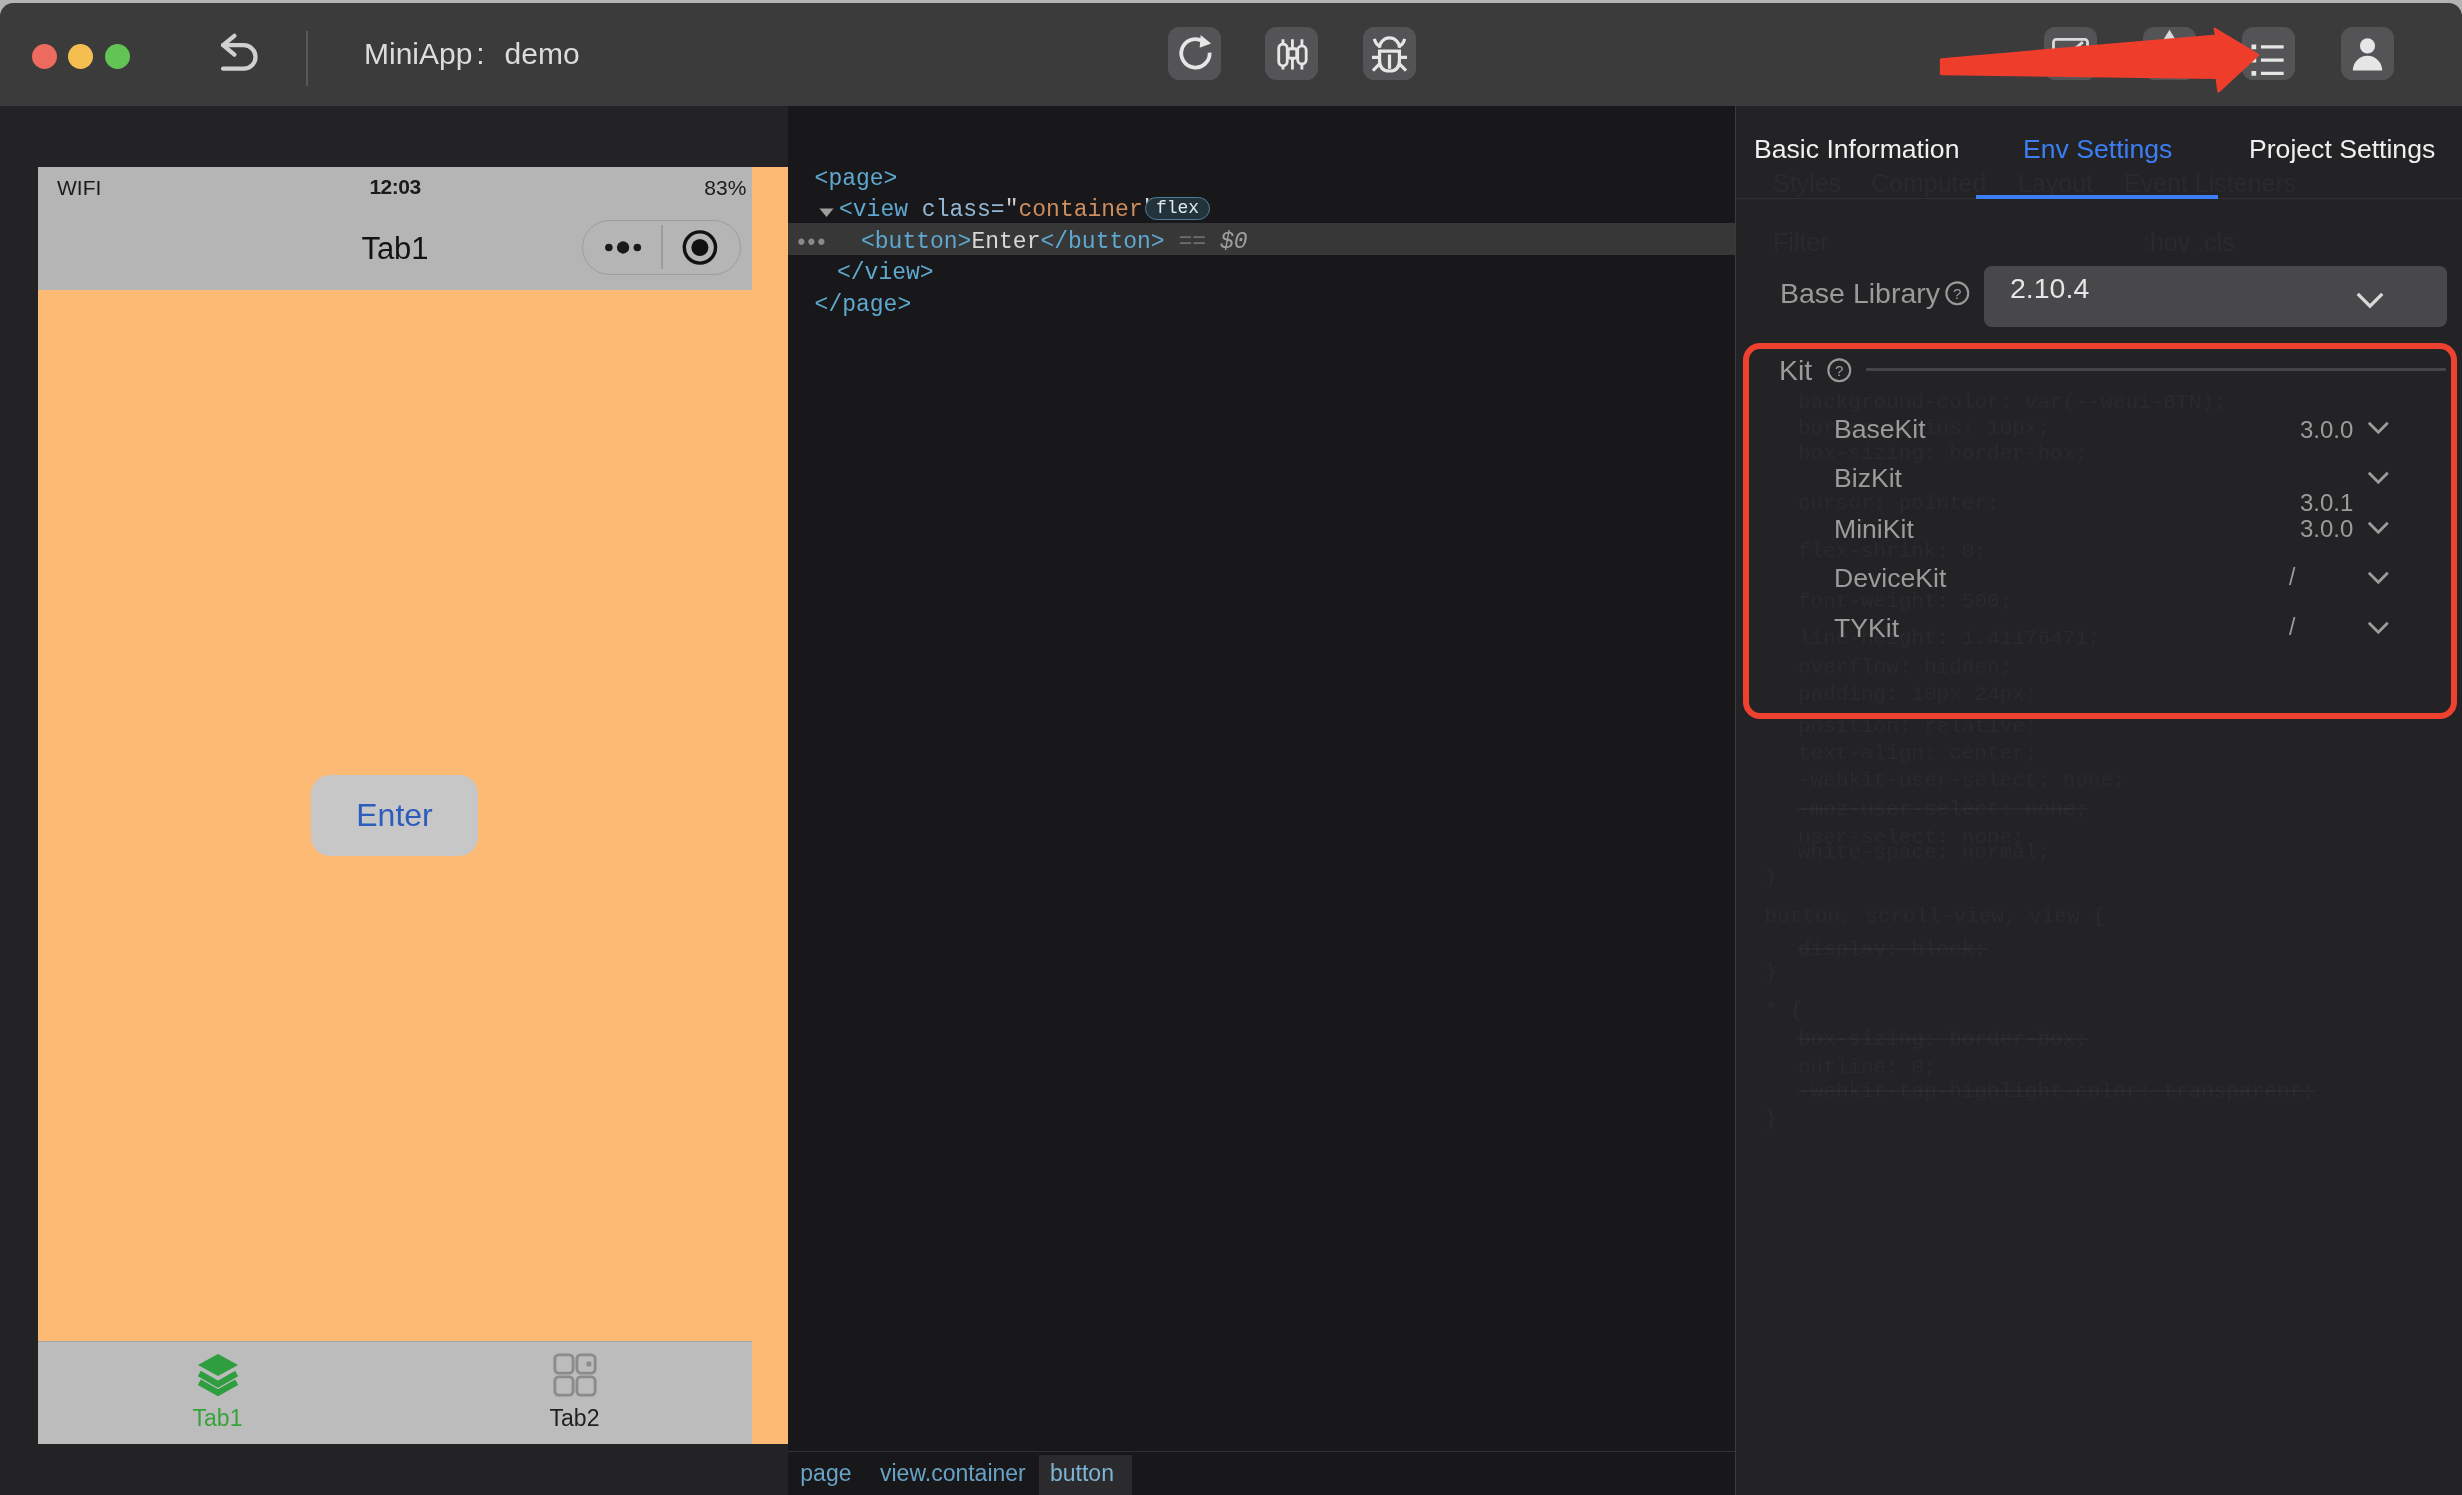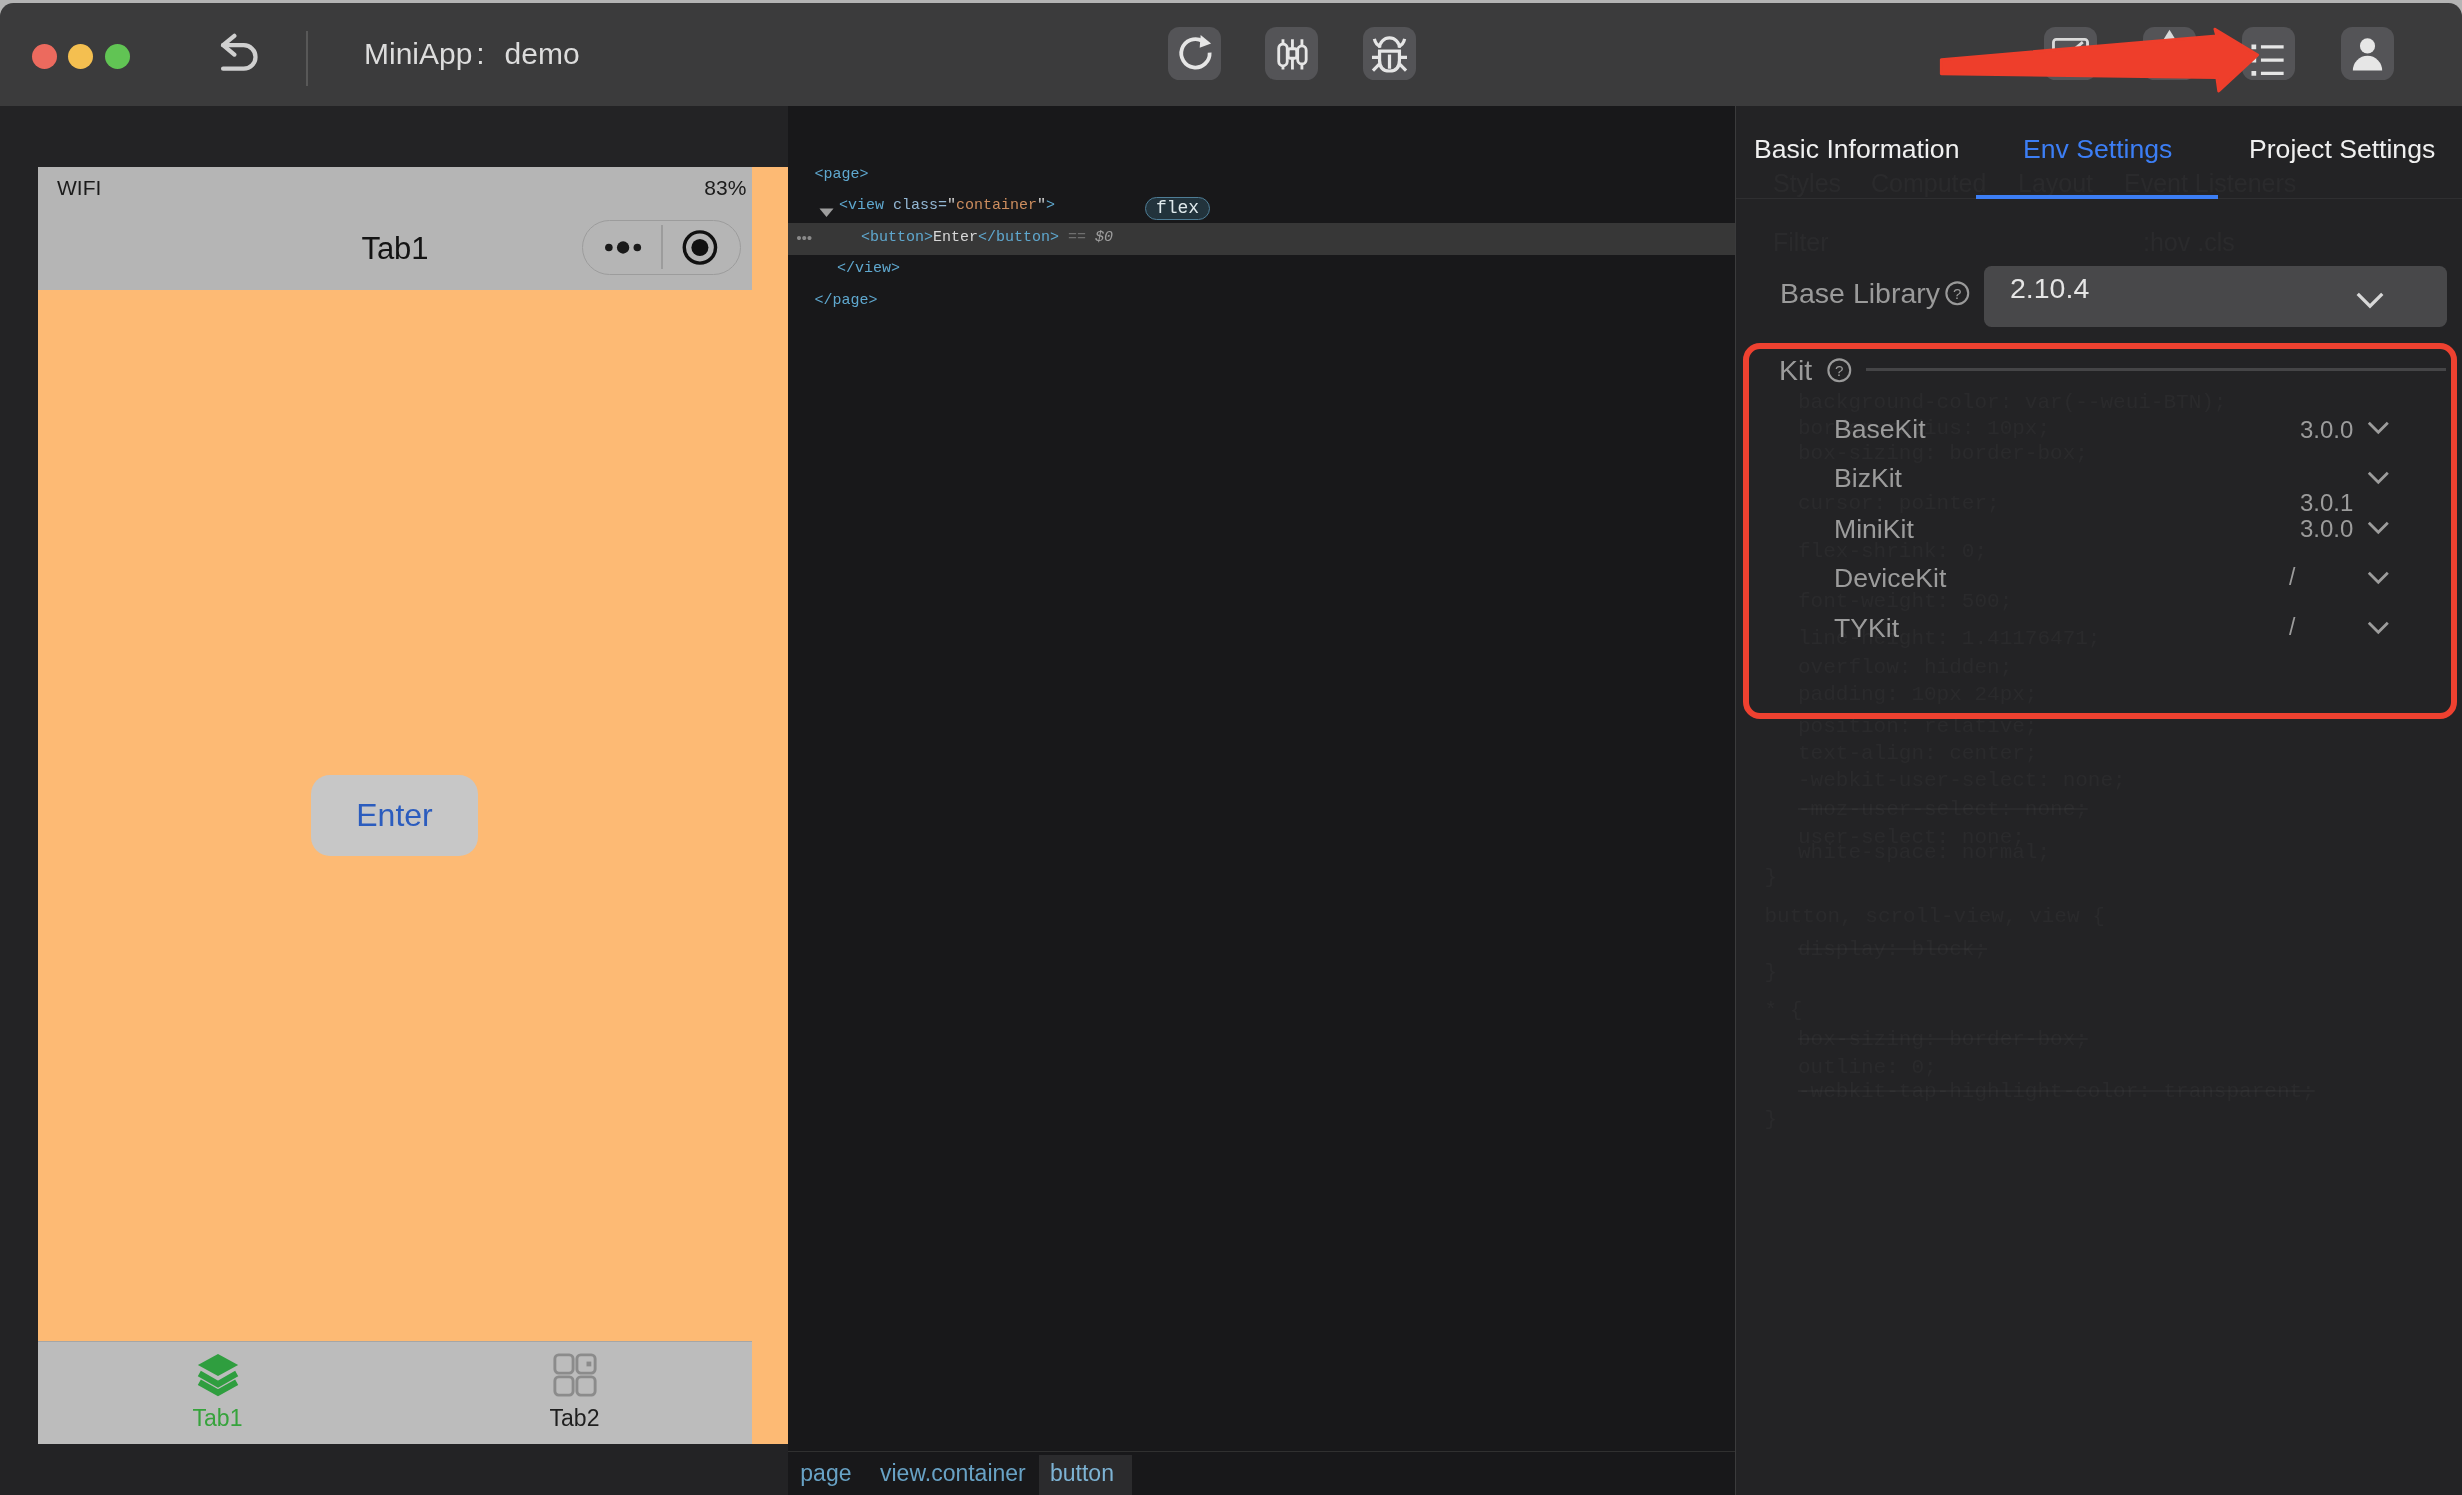--- a/index.html
+++ b/index.html
@@ -16,21 +16,21 @@
   #leftpanel { position:absolute; left:0; top:103px; width:794px; height:1390px; background:#232325; }
   #phone { position:absolute; left:38px; top:61px; width:768px; height:1277px; background:#fdba74; }
   #topbar { position:absolute; left:0; top:0; width:714px; height:123px; background:#b5b5b5; color:#1b1b1b; }
   #tabbar { position:absolute; left:0; top:1174px; width:714px; height:103px; background:#bcbcbc; border-top:1.9px solid #a6a6a6; }
   #enterbtn { position:absolute; left:273px; top:608px; width:167px; height:81px; border-radius:19px;
      background:#c7c7c7; color:#2b5cbe; font-size:32px; line-height:81px; text-align:center; }
   
   #devtools { position:absolute; left:788px; top:103px; width:947px; height:1390px; background:#18181a; }
   #dtbar { position:absolute; left:0; top:0; width:947px; height:53px; border-bottom:1.9px solid #38383a; background:#212124; }
   .dtab { position:absolute; top:0; height:53px; line-height:55px; font-size:23px; color:#9b9b9b; }
-  .code { position:absolute; font-family:"Liberation Mono", monospace; font-size:15px; white-space:pre; }
+  .code { position:absolute; font-family:"Liberation Mono", monospace; font-size:23px; white-space:pre; }
   .tag { color:#5fa8cf; } .attr { color:#93b7d4; } .val { color:#cd8d5e; } .q { color:#d0d0d0; }
   #crumbs { position:absolute; left:0; top:1345px; width:947px; height:45px; border-top:0.9px solid #303030; }
   .crumb { position:absolute; top:0; height:45px; line-height:42px; font-size:23px; color:#68a2c5; }
   
   #drawer { position:absolute; left:1736px; top:103px; width:727px; height:1390px; background:#232325; }
   .rtab { position:absolute; top:28.5px; font-size:26.6px; color:#f0f0f0; }
   .ghost { position:absolute; color:rgba(215,215,215,0.045); white-space:pre; }
   .gmono { font-family:"Liberation Mono", monospace; font-size:21px; }
   .kitrow { position:absolute; left:98px; font-size:26.6px; color:#9c9c9c; }
   .kitver { position:absolute; font-size:24px; color:#9c9c9c; }
@@ -121,20 +121,21 @@
   </svg>
 
   <svg style="left:1928px;top:11.4px;" width="361" height="95" viewBox="0 0 380 100">
     <path d="M14 48 L304 23 L302 16 L347 43 L306 81 L304 67 L14 63 Z" fill="#ee3e2b" stroke="#ee3e2b" stroke-width="3" stroke-linejoin="round" stroke-linecap="round"></path>
   </svg>
 
   <div id="leftpanel">
     <div id="phone">
       <div id="topbar">
         <div class="abs" style="left:19px;top:9.5px;font-size:21px;">WIFI</div>
+        <div class="abs" style="left:0;top:8.5px;width:714px;text-align:center;font-size:21px;font-weight:bold;letter-spacing:-0.5px;">12:03</div>
         <div class="abs" style="right:5.7px;top:9.5px;font-size:21px;">83%</div>
         <div class="abs" style="left:0;top:64px;width:714px;text-align:center;font-size:31px;color:#141414;">Tab1</div>
 
         <div class="abs" style="left:544px;top:53px;width:159px;height:55px;border:1.9px solid #9c9c9c;border-radius:27.5px;"></div>
         <div class="abs" style="left:623px;top:58px;width:1.9px;height:44px;background:#9c9c9c;"></div>
         <svg style="left:544px;top:53px;" width="159" height="55" viewBox="0 0 167 58">
           <circle cx="28" cy="29" r="4" fill="#1a1a1a"></circle>
           <circle cx="43" cy="29" r="6.5" fill="#1a1a1a"></circle>
           <circle cx="58" cy="29" r="4" fill="#1a1a1a"></circle>
           <circle cx="124" cy="29" r="16.5" fill="none" stroke="#111" stroke-width="3.6"></circle>

